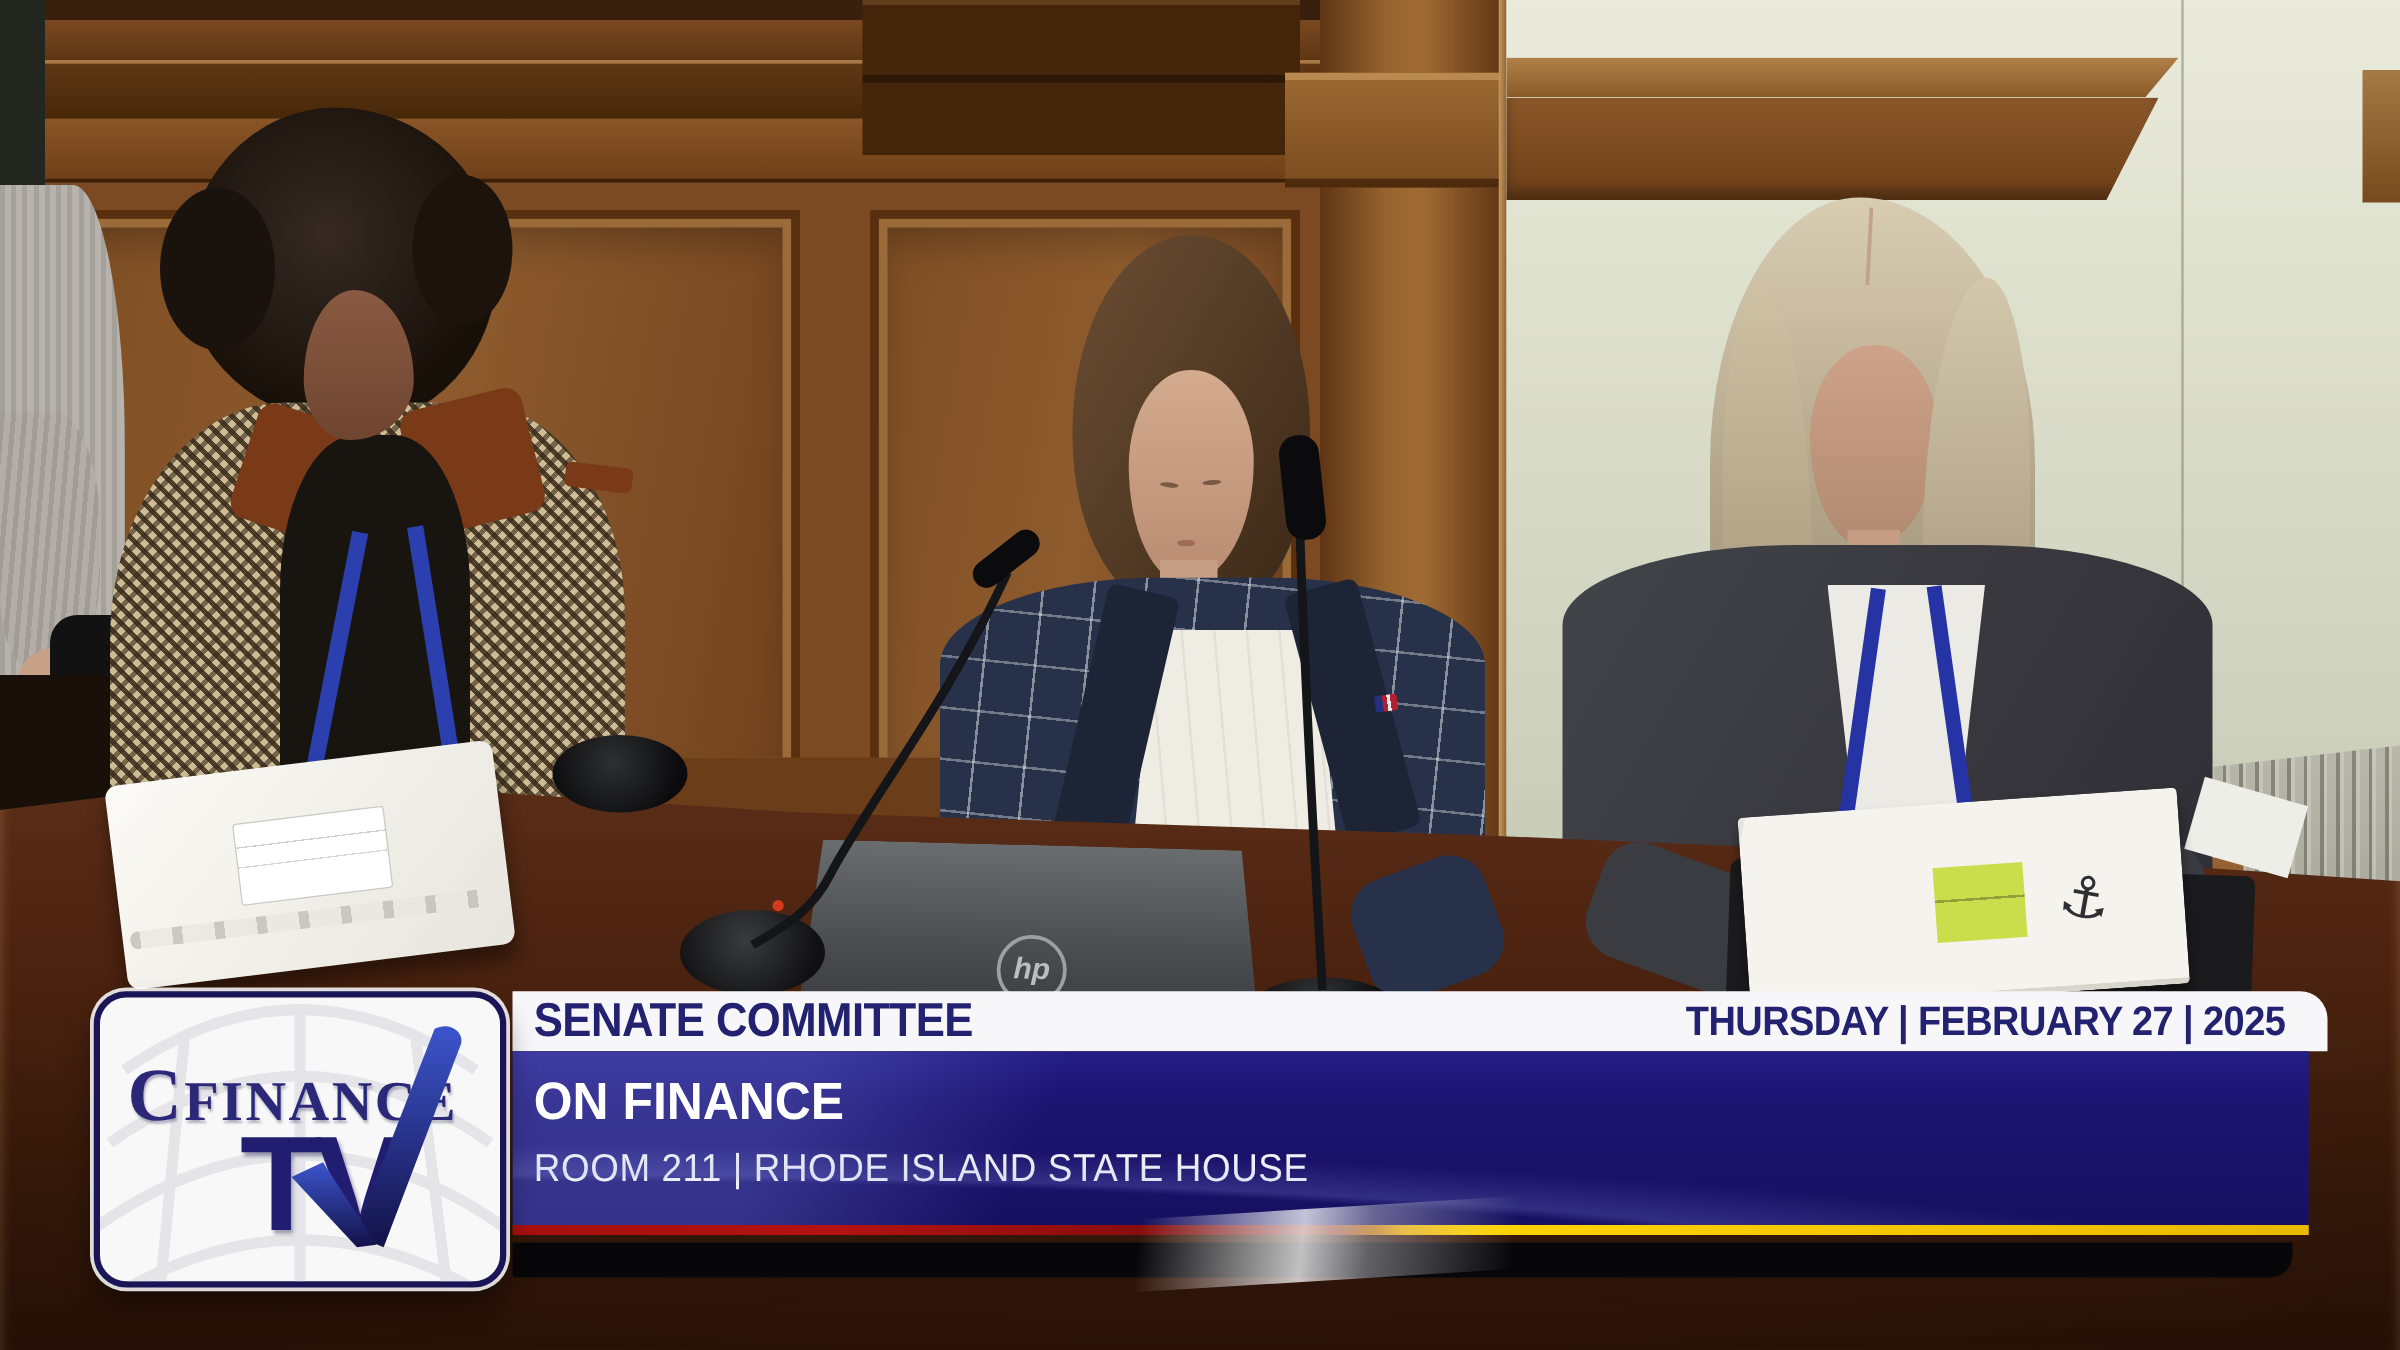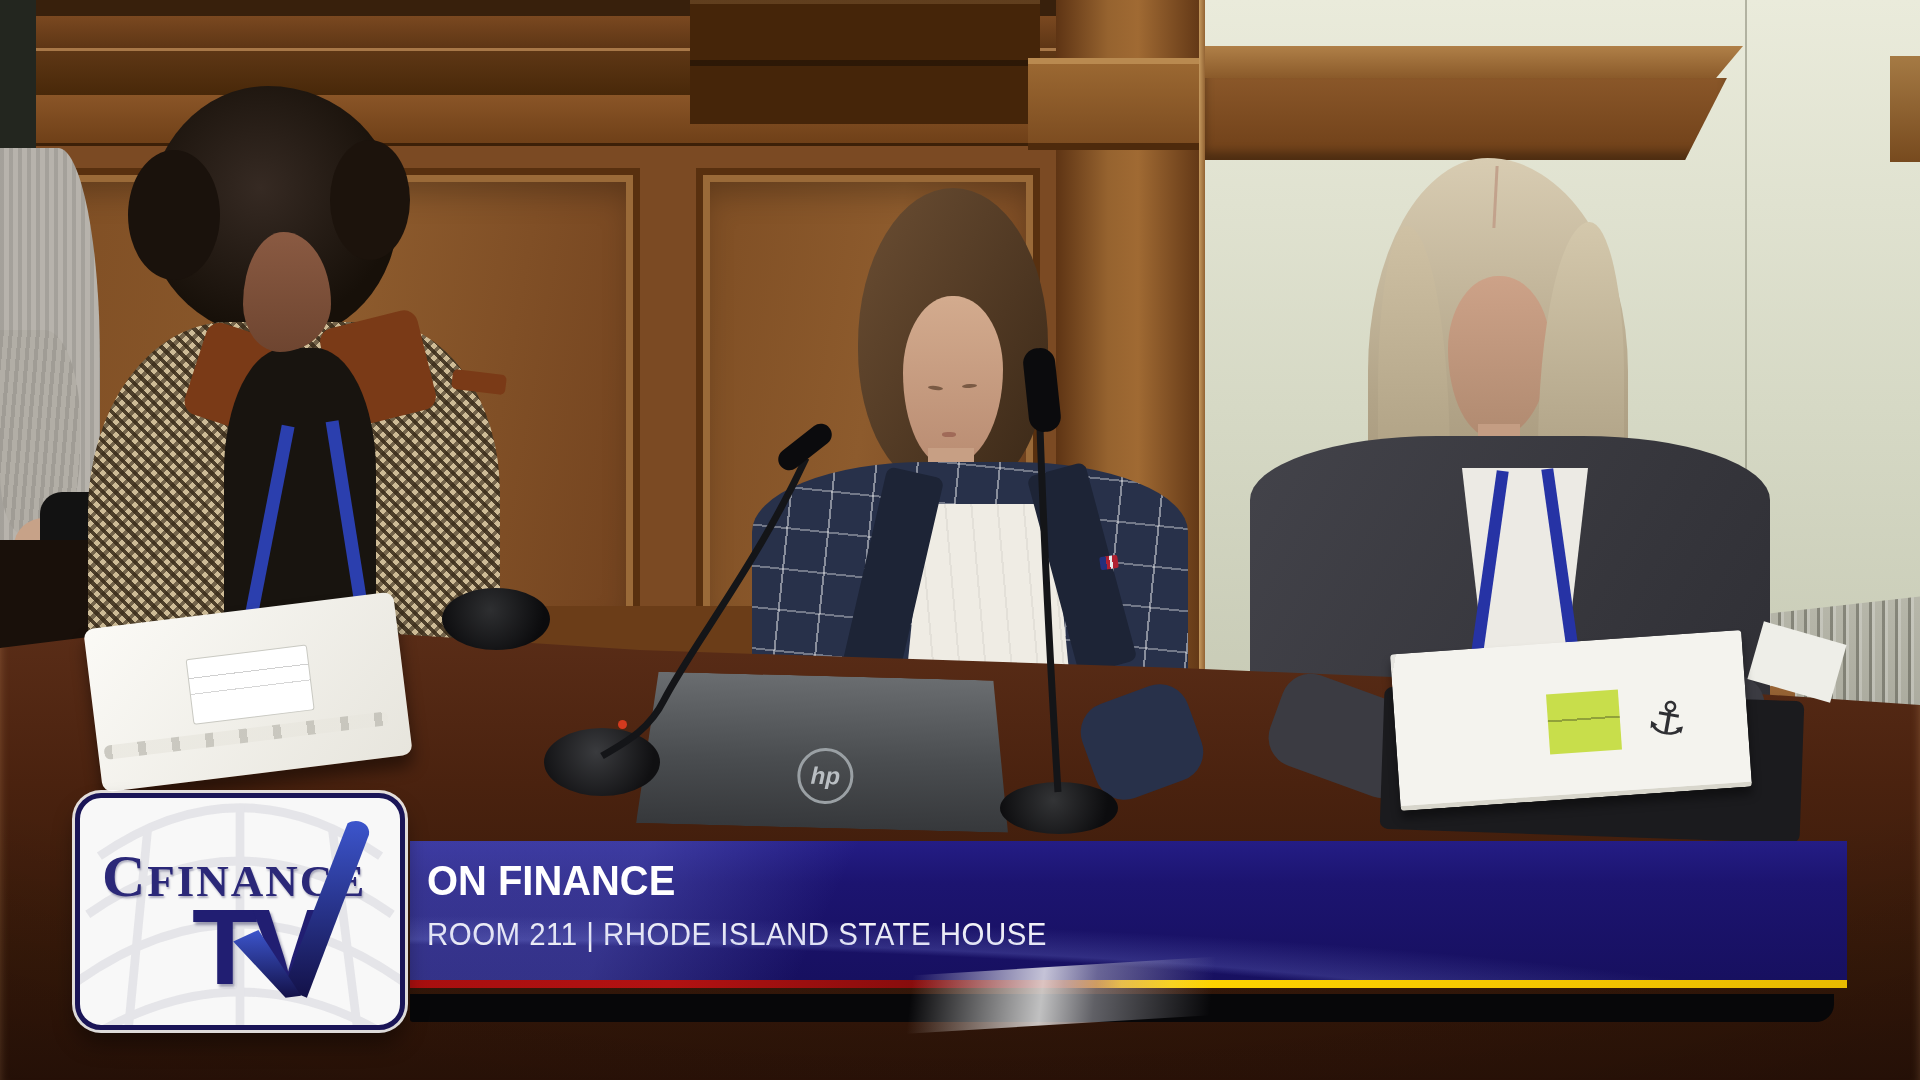--- a/index.html
+++ b/index.html
@@ -297,20 +297,24 @@
   </svg>
   <div class="abs mic-base-1"></div>
   <div class="abs mic-dot-1"></div>
   <div class="abs mic-base-2"></div>
   <div class="abs mic-base-3"></div>
   <div class="abs mic-head-1"></div>
   <div class="abs mic-head-2"></div>
 
   <div class="abs vignette"></div>
 
+  <div class="abs lt lt-band-white">
+    <span class="lt-title">SENATE COMMITTEE</span>
+    <span class="lt-date">THURSDAY | FEBRUARY 27 | 2025</span>
+  </div>
 
   <div class="abs lt lt-band-navy">
     <span class="lt-sub">ON FINANCE</span>
     <span class="lt-loc">ROOM 211 | RHODE ISLAND STATE HOUSE</span>
   </div>
 
   <div class="abs lt lt-stripe"></div>
   <div class="abs lt lt-band-black"></div>
   <div class="abs lt lt-streak"></div>
 

